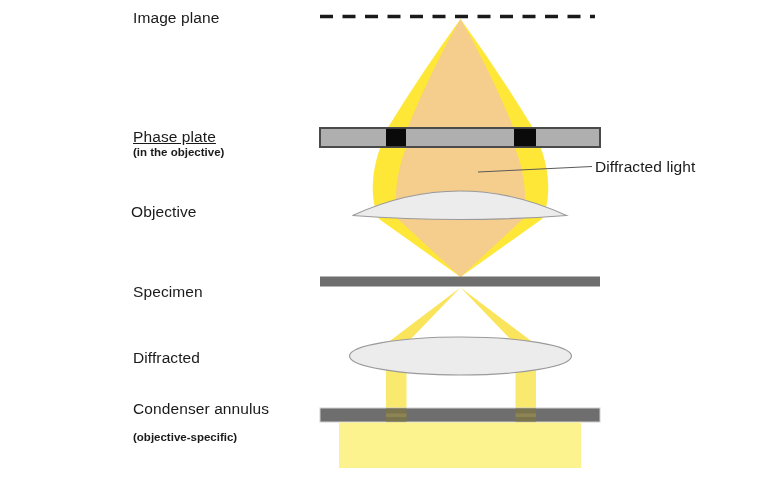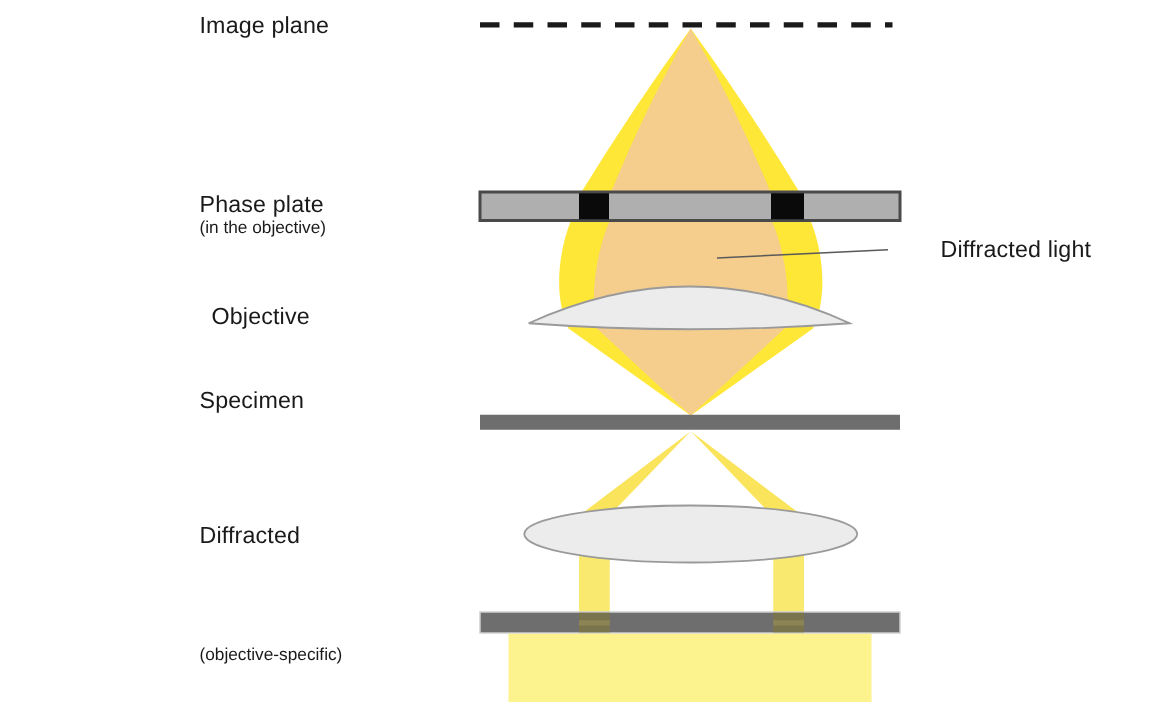--- a/index.html
+++ b/index.html
@@ -30,20 +30,21 @@
     letter-spacing: 0.1px;
     white-space: nowrap;
     line-height: 1.1;
   }
   .sublabel {
     position: absolute;
     color: #1a1a1a;
     font-size: 11.5px;
     white-space: nowrap;
     line-height: 1.1;
+    font-weight: bold;
   }
   
   .lens        { stroke: #9a9a9a; stroke-width: 1.2; }
   .plate       { stroke: #4a4a4a; stroke-width: 2; }
   .annulus-bar { stroke: #cfcfcf; stroke-width: 1; }
   .dashed-line { stroke: #1a1a1a; stroke-width: 3.5; stroke-dasharray: 13 9.5; }
   .pointer     { stroke: #5a5a5a; stroke-width: 1; }
   .noline      { stroke: none; }
 </style>
 </head>
@@ -86,27 +87,28 @@
     <rect class="noline" x="376" y="413.5" width="20.5" height="3.5" fill="#8D8455"></rect>
     <rect class="noline" x="505.5" y="413.5" width="20.5" height="3.5" fill="#8D8455"></rect>
 
     <rect class="noline" x="329" y="422.5" width="242" height="45.5" fill="#FCF28E"></rect>
 
     <line class="pointer" x1="468" y1="172" x2="582" y2="166.5"></line>
   </svg>
 
   <div class="label" style="left:123px; top:9px;">Image plane</div>
 
-  <div class="label" style="left:123px; top:128px;">Phase plate</div>
+  <div class="label" style="left:123px; top:128px;text-decoration:underline;">Phase plate</div>
   <div class="sublabel" style="left:123px; top:145.5px;">(in the objective)</div>
 
-  <div class="label" style="left:131px; top:203px;">Objective</div>
+  <div class="label" style="left:121px; top:203px;">Objective</div>
 
-  <div class="label" style="left:123px; top:259px;text-align:center;">Specimen</div>
+  <div class="label" style="left:123px; top:283px;text-align:center;">Specimen</div>
 
   <div class="label" style="left:123px; top:349px;">Diffracted</div>
 
+  <div class="label" style="left:123px; top:400px;">Condenser annulus</div>
   <div class="sublabel" style="left:123px; top:431px;">(objective-specific)</div>
 
 
-  <div class="label" style="left:617px; top:158px;">Diffracted light</div>
+  <div class="label" style="left:585px; top:158px;">Diffracted light</div>
 
 </div>
 
 </body></html>

